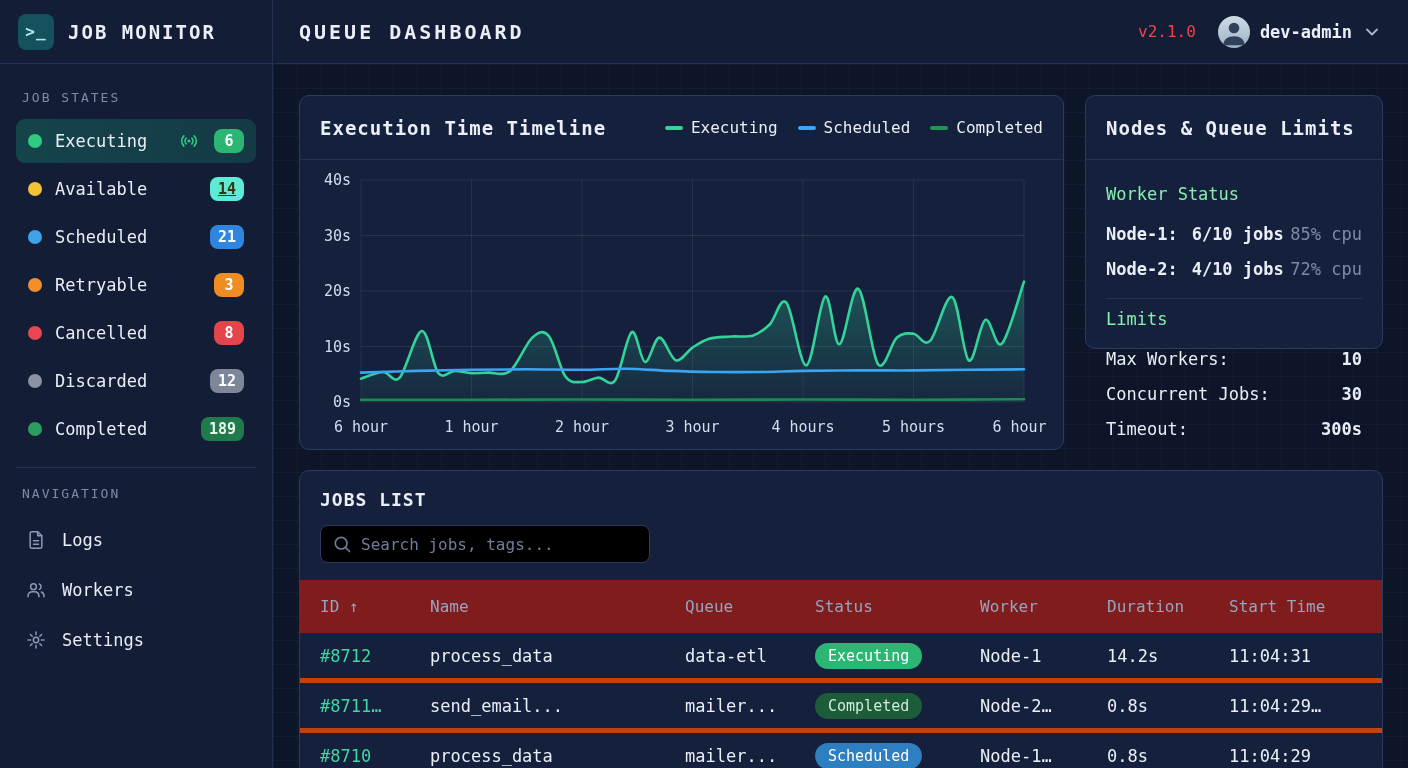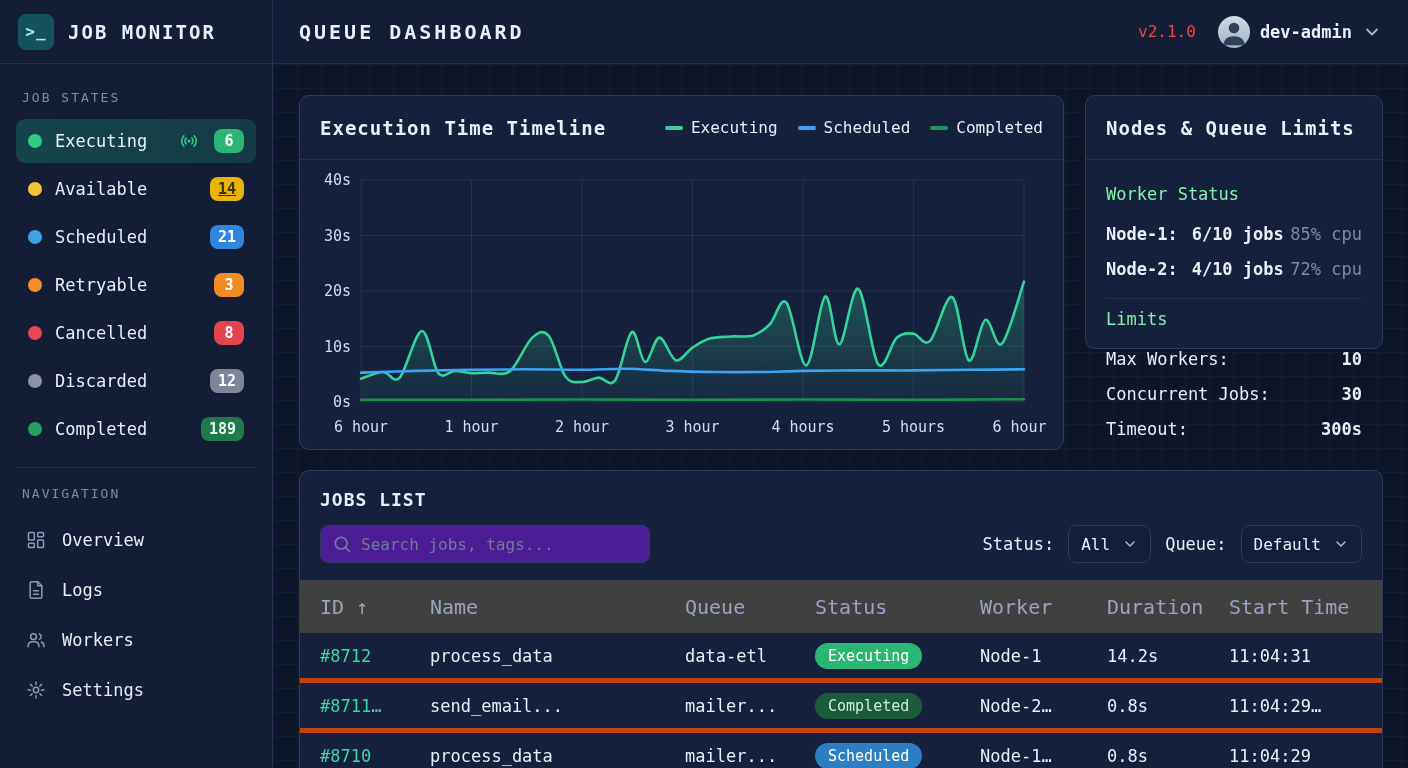--- a/index.html
+++ b/index.html
@@ -68,30 +68,30 @@
   .nodes-divider { border-top:1px solid #243254; margin:12px 0 2px; }
   .limit-line { display:flex; height:35px; align-items:center; }
   .limit-value { margin-left:auto; font-weight:bold; }
 
   
   .jobs-card { width:1084px; height:380px; overflow:hidden; }
   .jobs-head { padding:18px 20px 0; }
   .jobs-title { font-size:18px; font-weight:bold; letter-spacing:1px; }
   .search-row { display:flex; align-items:center; margin-top:15px; }
   .search-box { position:relative; width:330px; }
-  .search-box input { width:100%; height:38px; background:#4c1d95; border:1px solid #2b3b62; border-radius:8px; color:#dfe6f3; font:16px "DejaVu Sans Mono","Liberation Mono",monospace; padding:0 12px 0 40px; outline:none; }
+  .search-box input { width:100%; height:38px; background:#000000; border:1px solid #2b3b62; border-radius:8px; color:#dfe6f3; font:16px "DejaVu Sans Mono","Liberation Mono",monospace; padding:0 12px 0 40px; outline:none; }
   .search-box input::placeholder { color:#6f7c9b; }
   .search-ico { position:absolute; left:12px; top:9px; color:#6f7c9b; }
   .filters { margin-left:auto; display:flex; align-items:center; gap:14px; }
   .filter-label { font-size:17px; }
   .select { display:flex; align-items:center; gap:12px; height:38px; padding:0 12px; background:#131f3a; border:1px solid #2b3b62; border-radius:8px; font-size:16px; cursor:pointer; }
 
   .table { margin-top:17px; }
   .thead, .trow { display:grid; grid-template-columns:110px 255px 130px 165px 127px 122px 1fr; align-items:center; padding:0 20px; }
-  .thead { height:53px; background:#404040; color:#97a3c0; font-size:20px; }
+  .thead { height:53px; background:#7f1d1d; color:#97a3c0; font-size:16px; }
   .th { cursor:pointer; }
   .trow { height:50px; border-bottom:5px solid #c2410c; font-size:17px; cursor:pointer; }
   .job-id { color:#3fd6a3; }
   .badge { display:inline-block; padding:4px 13px; border-radius:14px; font-size:15px; }
 
   svg.icon { width:20px; height:20px; }
 </style>
 </head>
 <body>
 
@@ -139,21 +139,21 @@
               </svg>
     </span>
     <span class="count-badge" style="background: rgb(43, 182, 115); color: rgb(255, 255, 255);">6</span>
   </div>
 
   <div class="state-item">
     <span class="dot" style="background: rgb(242, 195, 53);"></span>
     <span class="state-label">Available</span>
     <span class="flex-sp"></span>
 
-    <span class="count-badge" style="background: #eab308; color: rgb(58, 50, 8); text-decoration: underline;">14</span>
+    <span class="count-badge" style="background: #5eead4; color: rgb(58, 50, 8); text-decoration: underline;">14</span>
   </div>
 
   <div class="state-item">
     <span class="dot" style="background: rgb(61, 162, 232);"></span>
     <span class="state-label">Scheduled</span>
     <span class="flex-sp"></span>
 
     <span class="count-badge" style="background: rgb(46, 134, 222); color: rgb(255, 255, 255);">21</span>
   </div>
 
@@ -185,31 +185,20 @@
     <span class="dot" style="background: rgb(42, 157, 98);"></span>
     <span class="state-label">Completed</span>
     <span class="flex-sp"></span>
 
     <span class="count-badge" style="background: rgb(31, 122, 76); color: rgb(232, 247, 238);">189</span>
   </div>
 </div>
       <div class="side-divider"></div>
       <div class="section-label">NAVIGATION</div>
       <div id="nav-list">
-  <div class="nav-item">
-    <span class="ico">
-              <svg class="icon" viewBox="0 0 24 24" fill="none" stroke="currentColor" stroke-width="1.8" stroke-linecap="round" stroke-linejoin="round">
-                <rect x="3" y="3" width="7" height="9" rx="1"></rect>
-                <rect x="14" y="3" width="7" height="5" rx="1"></rect>
-                <rect x="14" y="12" width="7" height="9" rx="1"></rect>
-                <rect x="3" y="16" width="7" height="5" rx="1"></rect>
-              </svg>
-            </span>
-    <span class="nav-label">Overview</span>
-  </div>
 
   <div class="nav-item">
     <span class="ico">
               <svg class="icon" viewBox="0 0 24 24" fill="none" stroke="currentColor" stroke-width="1.8" stroke-linecap="round" stroke-linejoin="round">
                 <path d="M14 2H7a2 2 0 0 0-2 2v16a2 2 0 0 0 2 2h10a2 2 0 0 0 2-2V7z"></path>
                 <path d="M14 2v5h5"></path>
                 <path d="M9 13h6M9 17h6"></path>
               </svg>
             </span>
     <span class="nav-label">Logs</span>
@@ -349,40 +338,20 @@
           <div class="search-row">
             <div class="search-box">
               <span class="search-ico">
                 <svg class="icon" viewBox="0 0 24 24" fill="none" stroke="currentColor" stroke-width="2" stroke-linecap="round">
                     <circle cx="11" cy="11" r="7"></circle>
                     <path d="M21 21l-4.3-4.3"></path>
                   </svg>
               </span>
               <input type="text" placeholder="Search jobs, tags..." style="">
             </div>
-            <div class="filters">
-              <span class="filter-label">Status:</span>
-              <div class="select">
-                <span>All</span>
-                <span class="chev">
-                  <svg class="icon" style="width:16px;height:16px" viewBox="0 0 24 24" fill="none" stroke="currentColor" stroke-width="2.2" stroke-linecap="round" stroke-linejoin="round">
-                      <path d="M6 9l6 6 6-6"></path>
-                    </svg>
-                </span>
-              </div>
-              <span class="filter-label">Queue:</span>
-              <div class="select">
-                <span>Default</span>
-                <span class="chev">
-                  <svg class="icon" style="width:16px;height:16px" viewBox="0 0 24 24" fill="none" stroke="currentColor" stroke-width="2.2" stroke-linecap="round" stroke-linejoin="round">
-                      <path d="M6 9l6 6 6-6"></path>
-                    </svg>
-                </span>
-              </div>
-            </div>
           </div>
         </div>
         <div class="table">
           <div class="thead" id="table-head">
               <span class="th">ID ↑</span>
               <span class="th">Name</span>
               <span class="th">Queue</span>
               <span class="th">Status</span>
               <span class="th">Worker</span>
               <span class="th">Duration</span>

